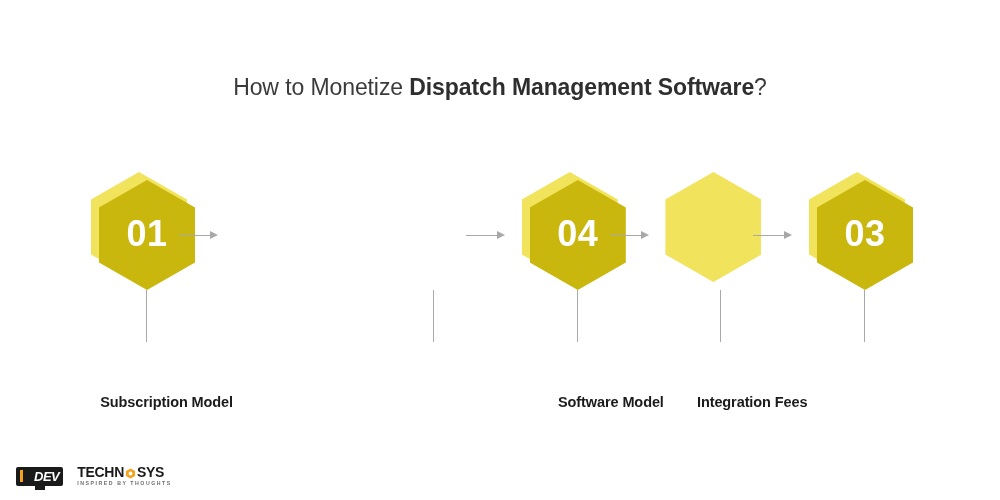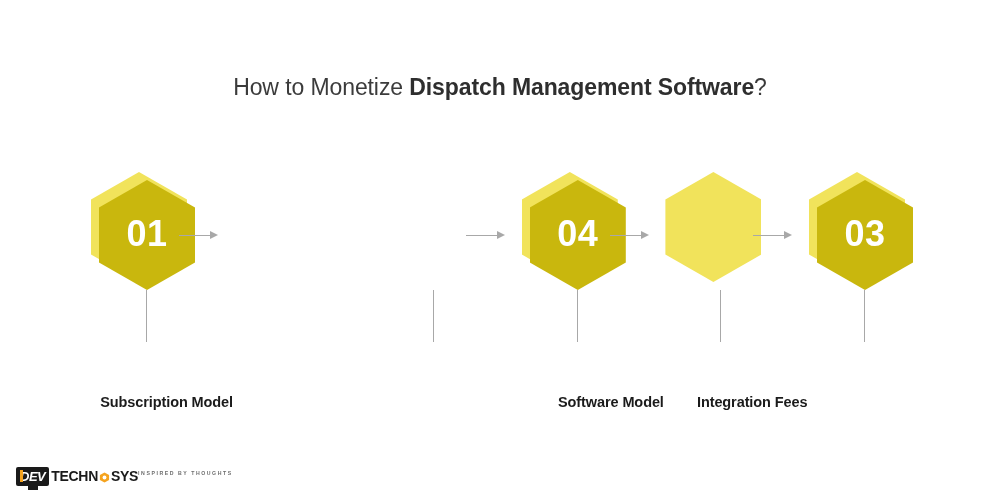--- a/index.html
+++ b/index.html
@@ -147,24 +147,24 @@
     left: 16px;
     bottom: 11px;
     display: flex;
     align-items: center;
     height: 26px;
   }
   .logo-mark {
     position: relative;
     background: #1a1a1a;
     border-radius: 2px;
-    padding: 3px 4px 3px 4px;
+    padding: 3px 4px 3px 18px;
     display: flex;
     align-items: center;
-    margin-right: 2px;
+    margin-right: 14px;
   }
   .logo-mark .dev {
     font-size: 13px;
     font-weight: 700;
     color: #ffffff;
     letter-spacing: -0.5px;
     line-height: 1;
     font-style: italic;
   }
   .logo-mark .bar {
@@ -180,21 +180,21 @@
     position: absolute;
     bottom: -4px;
     left: 50%;
     margin-left: -5px;
     width: 10px;
     height: 4px;
     background: #1a1a1a;
   }
   .logo-text {
     display: flex;
-    flex-direction: row;
+    flex-direction: column;
     justify-content: center;
     line-height: 1;
   }
   .logo-name {
     font-size: 14px;
     font-weight: 700;
     color: #1a1a1a;
     letter-spacing: -0.3px;
     display: flex;
     align-items: center;

